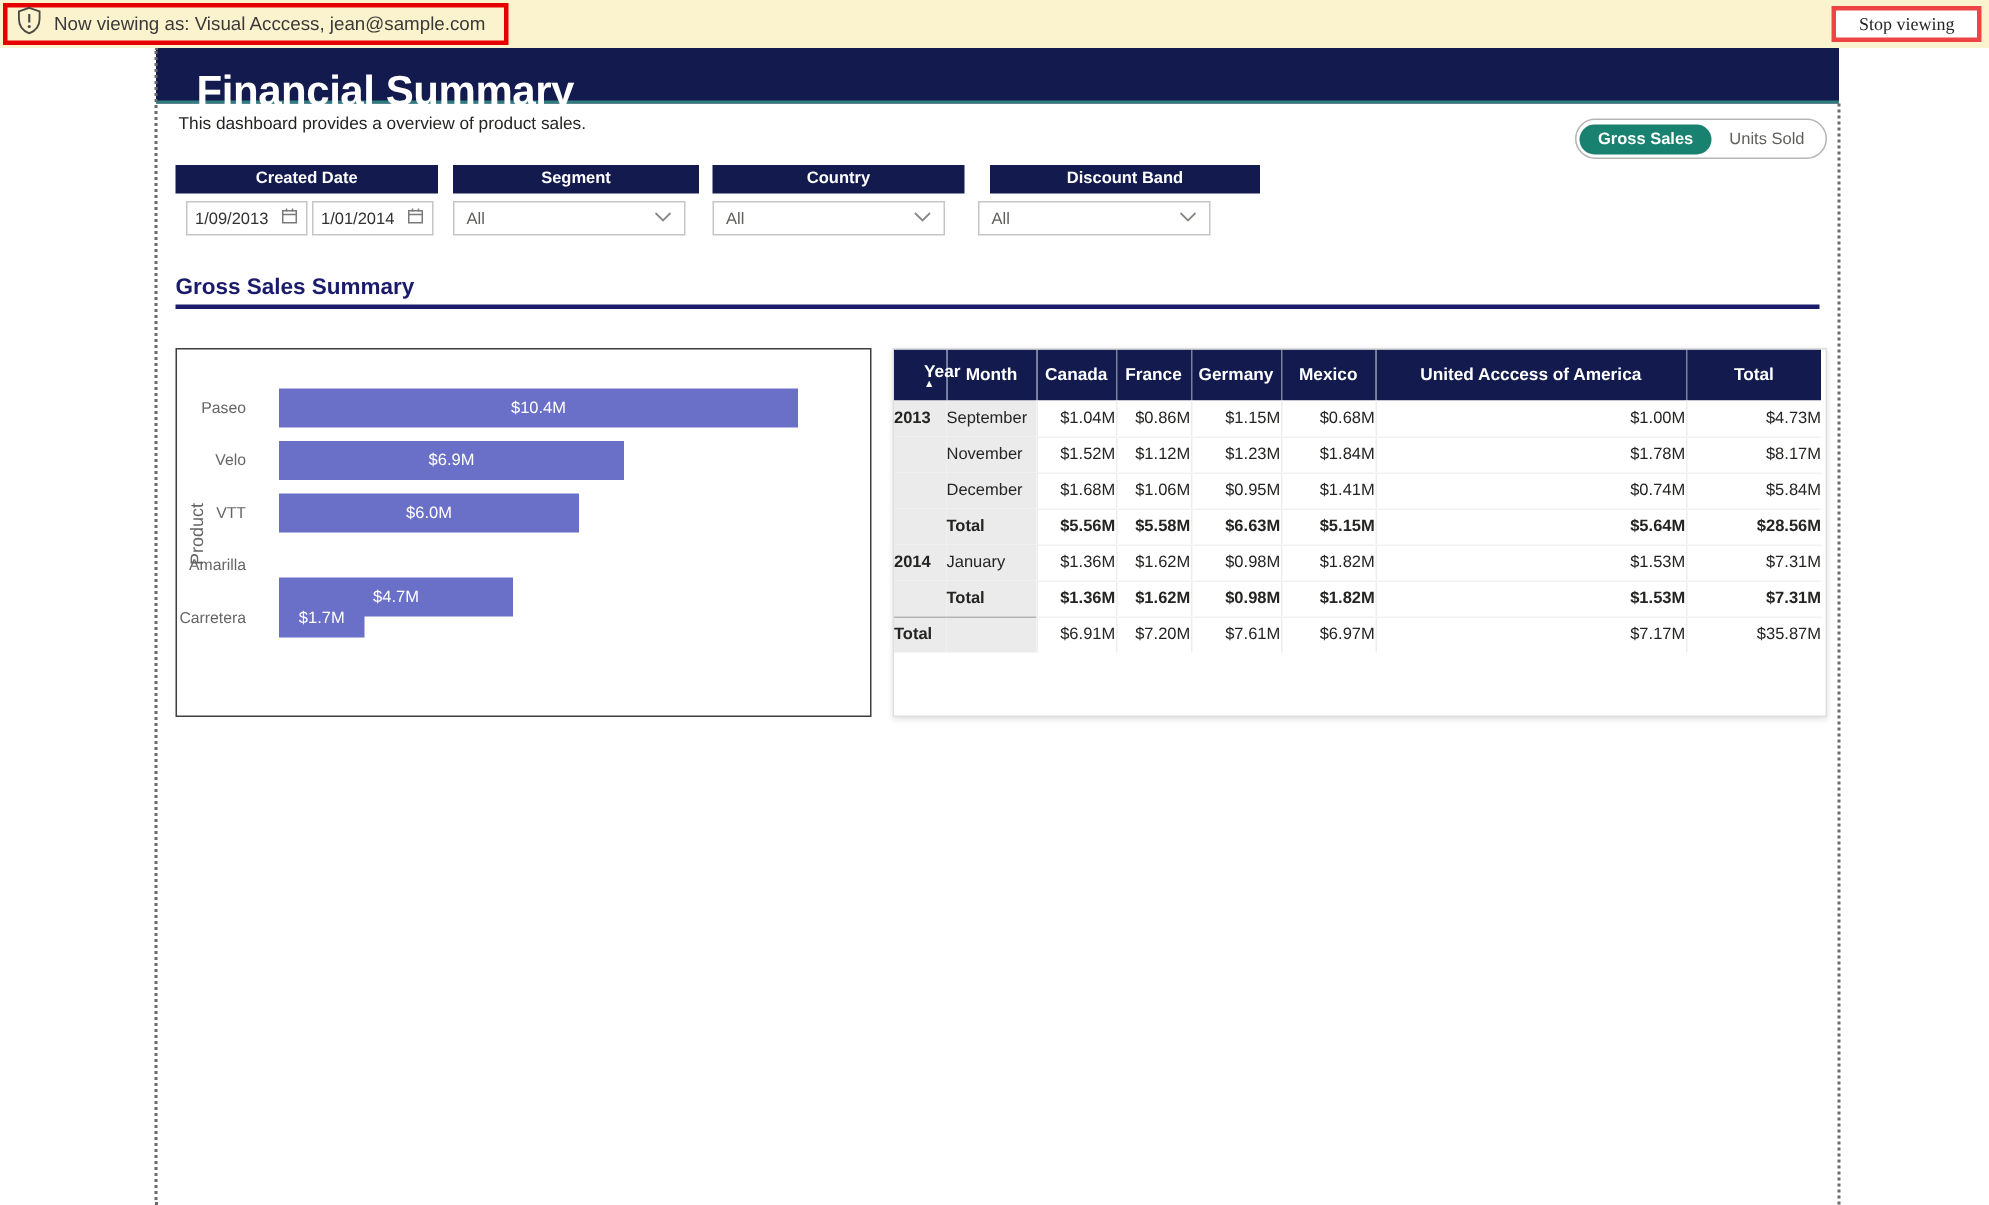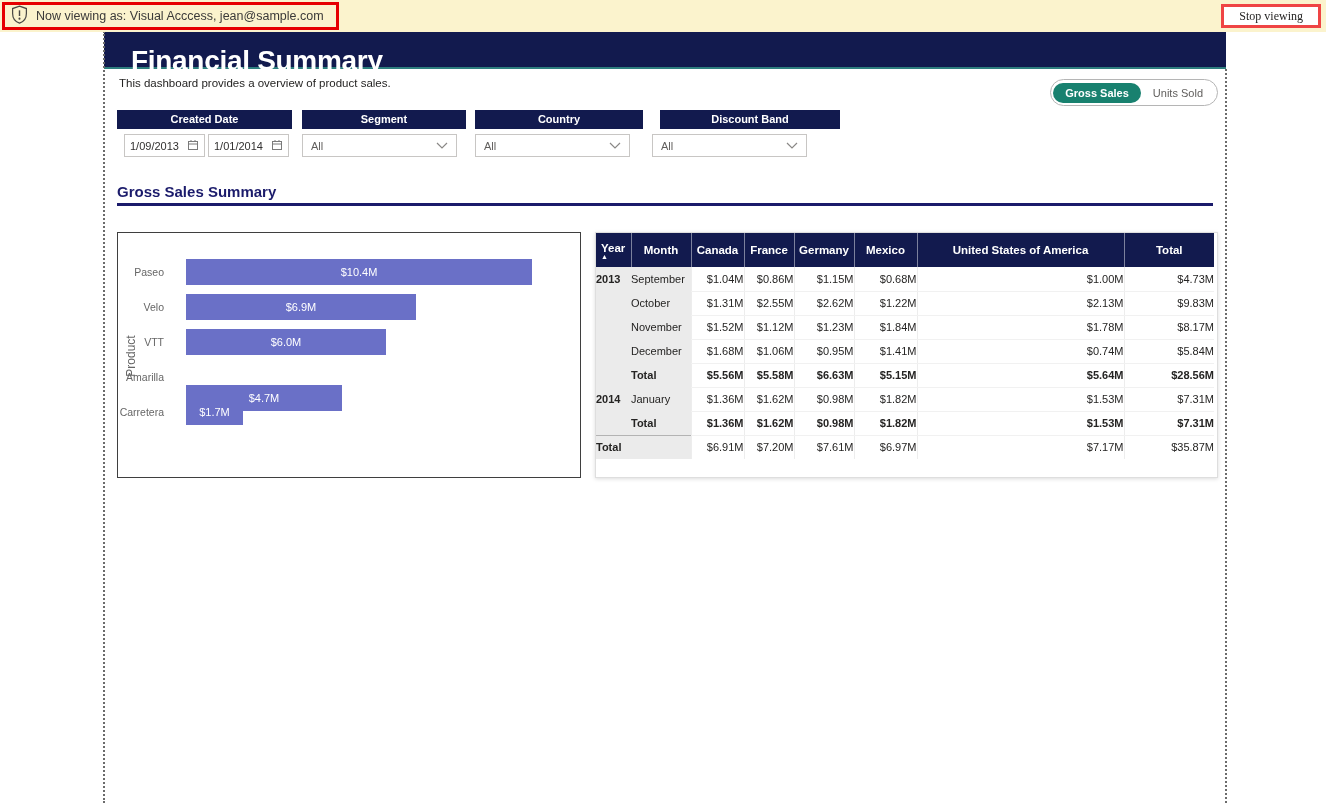--- a/index.html
+++ b/index.html
@@ -106,21 +106,21 @@
     position:absolute; left:491px; top:200px; width:623px; height:246px;
     background:#fff; border:1px solid #dedede; box-shadow:0 1px 4px rgba(0,0,0,.14);
     overflow:hidden;
   }
   table.mx { border-collapse:collapse; table-layout:fixed; width:618px; }
   table.mx th {
     background:var(--navy,#121A4E); color:#fff; font-size:11.5px; font-weight:bold;
     height:34px; vertical-align:middle; text-align:center; padding:0 4px; cursor:pointer;
     border-left:1px solid rgba(255,255,255,.45);
   }
-  table.mx th:first-child { border-left:none; text-align:left; padding-left:5px; }
+  table.mx th:first-child { border-left:none; text-align:left; padding-left:20px; }
   .sort-arrow { display:block; font-size:7px; line-height:5px; color:#fff; text-align:left; }
   table.mx td { font-size:11px; height:24px; padding:0; }
   td.gc { background:#EBEBEB; text-align:left; padding-left:6px; color:#252423; }
   td.yc { font-weight:bold; }
   td.vc { text-align:right; padding-right:9px; background:#fff; border-bottom:1px solid #F1F1F1; border-left:1px solid #EDEDED; }
   tr.boldrow td.vc, tr.boldrow td.gc.mc { font-weight:bold; }
   tr.grandrow td { border-top:1px solid #b3b3b3; }
   tr.grandrow td.vc { border-bottom:none; }
 
   
@@ -254,44 +254,34 @@
           <col style="width:90px">
       </colgroup>
       <thead id="mxhead">
           <tr>
             <th>Year<span class="sort-arrow">▲</span></th>
             <th>Month</th>
             <th>Canada</th>
             <th>France</th>
             <th>Germany</th>
             <th>Mexico</th>
-            <th>United States of America</th>
+            <th>United Acccess of America</th>
             <th>Total</th>
           </tr>
         </thead>
       <tbody id="mxbody">
           <tr>
             <td class="gc yc">2013</td>
             <td class="gc mc">September</td>
             <td class="vc">$1.04M</td>
             <td class="vc">$0.86M</td>
             <td class="vc">$1.15M</td>
             <td class="vc">$0.68M</td>
             <td class="vc">$1.00M</td>
             <td class="vc">$4.73M</td>
-          </tr>
-          <tr>
-            <td class="gc yc"></td>
-            <td class="gc mc">October</td>
-            <td class="vc">$1.31M</td>
-            <td class="vc">$2.55M</td>
-            <td class="vc">$2.62M</td>
-            <td class="vc">$1.22M</td>
-            <td class="vc">$2.13M</td>
-            <td class="vc">$9.83M</td>
           </tr>
           <tr>
             <td class="gc yc"></td>
             <td class="gc mc">November</td>
             <td class="vc">$1.52M</td>
             <td class="vc">$1.12M</td>
             <td class="vc">$1.23M</td>
             <td class="vc">$1.84M</td>
             <td class="vc">$1.78M</td>
             <td class="vc">$8.17M</td>

